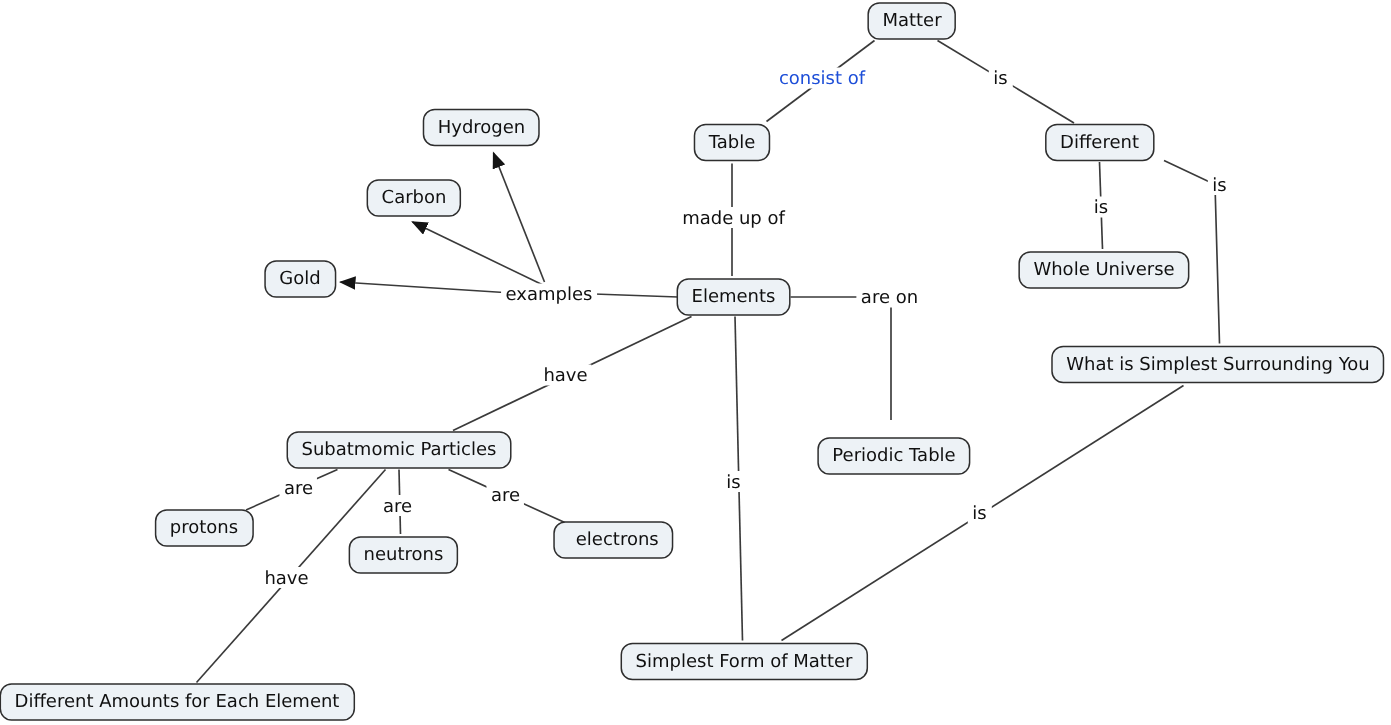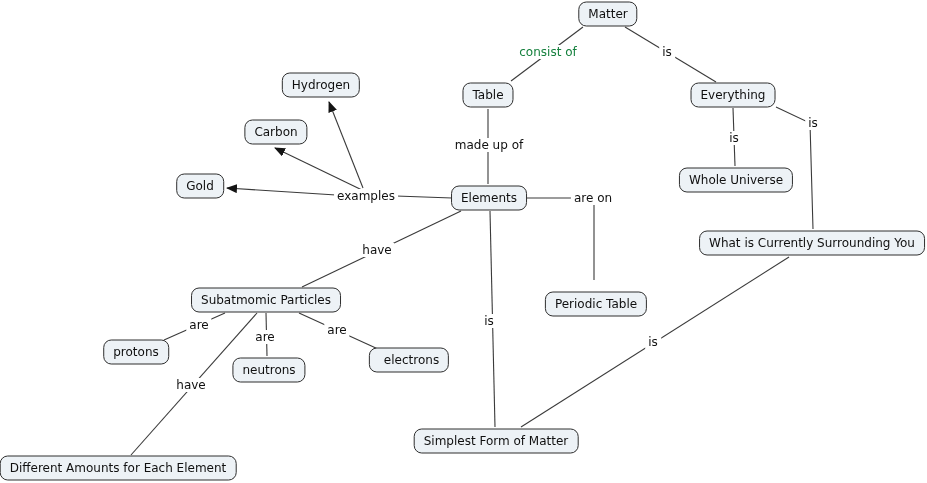--- a/index.html
+++ b/index.html
@@ -71,43 +71,43 @@
       <polyline class="edge" points="363,188 329,102" stroke="#3a3a3a" marker-end="url(#arrowhead)"></polyline>
       <polyline class="edge" points="527,198 594,198 594,280" stroke="#3a3a3a"></polyline>
       <polyline class="edge" points="461,211 302,287" stroke="#3a3a3a"></polyline>
       <polyline class="edge" points="490,211 495,427" stroke="#3a3a3a"></polyline>
       <polyline class="edge" points="789,257 521,427" stroke="#3a3a3a"></polyline>
       <polyline class="edge" points="225,313 164,340" stroke="#3a3a3a"></polyline>
       <polyline class="edge" points="266,313 267,356" stroke="#3a3a3a"></polyline>
       <polyline class="edge" points="299,313 378,349" stroke="#3a3a3a"></polyline>
       <polyline class="edge" points="257,313 131,455" stroke="#3a3a3a"></polyline>
     </svg>
-<div class="edge-label" style="left: 548px; top: 52px; color: #15803d;">consist of</div>
+<div class="edge-label" style="left: 548px; top: 52px; color: #1d4ed8;">consist of</div>
     <div class="edge-label" style="left: 667px; top: 52px; color: rgb(16, 16, 16);">is</div>
     <div class="edge-label" style="left: 489px; top: 145px; color: rgb(16, 16, 16);">made up of</div>
     <div class="edge-label" style="left: 734px; top: 138px; color: rgb(16, 16, 16);">is</div>
     <div class="edge-label" style="left: 813px; top: 123px; color: rgb(16, 16, 16);">is</div>
     <div class="edge-label" style="left: 366px; top: 196px; color: rgb(16, 16, 16);">examples</div>
     <div class="edge-label" style="left: 593px; top: 198px; color: rgb(16, 16, 16);">are on</div>
     <div class="edge-label" style="left: 377px; top: 250px; color: rgb(16, 16, 16);">have</div>
     <div class="edge-label" style="left: 489px; top: 321px; color: rgb(16, 16, 16);">is</div>
     <div class="edge-label" style="left: 653px; top: 342px; color: rgb(16, 16, 16);">is</div>
     <div class="edge-label" style="left: 199px; top: 325px; color: rgb(16, 16, 16);">are</div>
     <div class="edge-label" style="left: 265px; top: 337px; color: rgb(16, 16, 16);">are</div>
     <div class="edge-label" style="left: 337px; top: 330px; color: rgb(16, 16, 16);">are</div>
     <div class="edge-label" style="left: 191px; top: 385px; color: rgb(16, 16, 16);">have</div>
     <div class="node" style="left: 608px; top: 14px; background: rgb(237, 242, 246); border-color: rgb(46, 46, 46); color: rgb(16, 16, 16);">Matter</div>
     <div class="node" style="left: 488px; top: 95px; background: rgb(237, 242, 246); border-color: rgb(46, 46, 46); color: rgb(16, 16, 16);">Table</div>
-    <div class="node" style="left: 733px; top: 95px; background: rgb(237, 242, 246); border-color: rgb(46, 46, 46); color: rgb(16, 16, 16);">Everything</div>
+    <div class="node" style="left: 733px; top: 95px; background: rgb(237, 242, 246); border-color: rgb(46, 46, 46); color: rgb(16, 16, 16);">Different</div>
     <div class="node" style="left: 321px; top: 85px; background: rgb(237, 242, 246); border-color: rgb(46, 46, 46); color: rgb(16, 16, 16);">Hydrogen</div>
     <div class="node" style="left: 244px; top: 132px; background: rgb(237, 242, 246); border-color: rgb(46, 46, 46); color: rgb(16, 16, 16); margin-left: 32px;">Carbon</div>
     <div class="node" style="left: 200px; top: 186px; background: rgb(237, 242, 246); border-color: rgb(46, 46, 46); color: rgb(16, 16, 16);">Gold</div>
     <div class="node" style="left: 489px; top: 198px; background: rgb(237, 242, 246); border-color: rgb(46, 46, 46); color: rgb(16, 16, 16);">Elements</div>
     <div class="node" style="left: 736px; top: 180px; background: rgb(237, 242, 246); border-color: rgb(46, 46, 46); color: rgb(16, 16, 16);">Whole Universe</div>
-    <div class="node" style="left: 812px; top: 243px; background: rgb(237, 242, 246); border-color: rgb(46, 46, 46); color: rgb(16, 16, 16);">What is Currently Surrounding You</div>
+    <div class="node" style="left: 812px; top: 243px; background: rgb(237, 242, 246); border-color: rgb(46, 46, 46); color: rgb(16, 16, 16);">What is Simplest Surrounding You</div>
     <div class="node" style="left: 596px; top: 304px; background: rgb(237, 242, 246); border-color: rgb(46, 46, 46); color: rgb(16, 16, 16);">Periodic Table</div>
     <div class="node" style="left: 266px; top: 300px; background: rgb(237, 242, 246); border-color: rgb(46, 46, 46); color: rgb(16, 16, 16);">Subatmomic Particles</div>
     <div class="node" style="left: 136px; top: 352px; background: rgb(237, 242, 246); border-color: rgb(46, 46, 46); color: rgb(16, 16, 16);">protons</div>
     <div class="node" style="left: 269px; top: 370px; background: rgb(237, 242, 246); border-color: rgb(46, 46, 46); color: rgb(16, 16, 16); text-align: right;">neutrons</div>
     <div class="node" style="left: 409px; top: 360px; background: rgb(237, 242, 246); border-color: rgb(46, 46, 46); color: rgb(16, 16, 16); padding-left: 14px;">electrons</div>
     <div class="node" style="left: 118px; top: 468px; background: rgb(237, 242, 246); border-color: rgb(46, 46, 46); color: rgb(16, 16, 16);">Different Amounts for Each Element</div>
     <div class="node" style="left: 496px; top: 441px; background: rgb(237, 242, 246); border-color: rgb(46, 46, 46); color: rgb(16, 16, 16);">Simplest Form of Matter</div>
   </div>
 
 </body></html>

